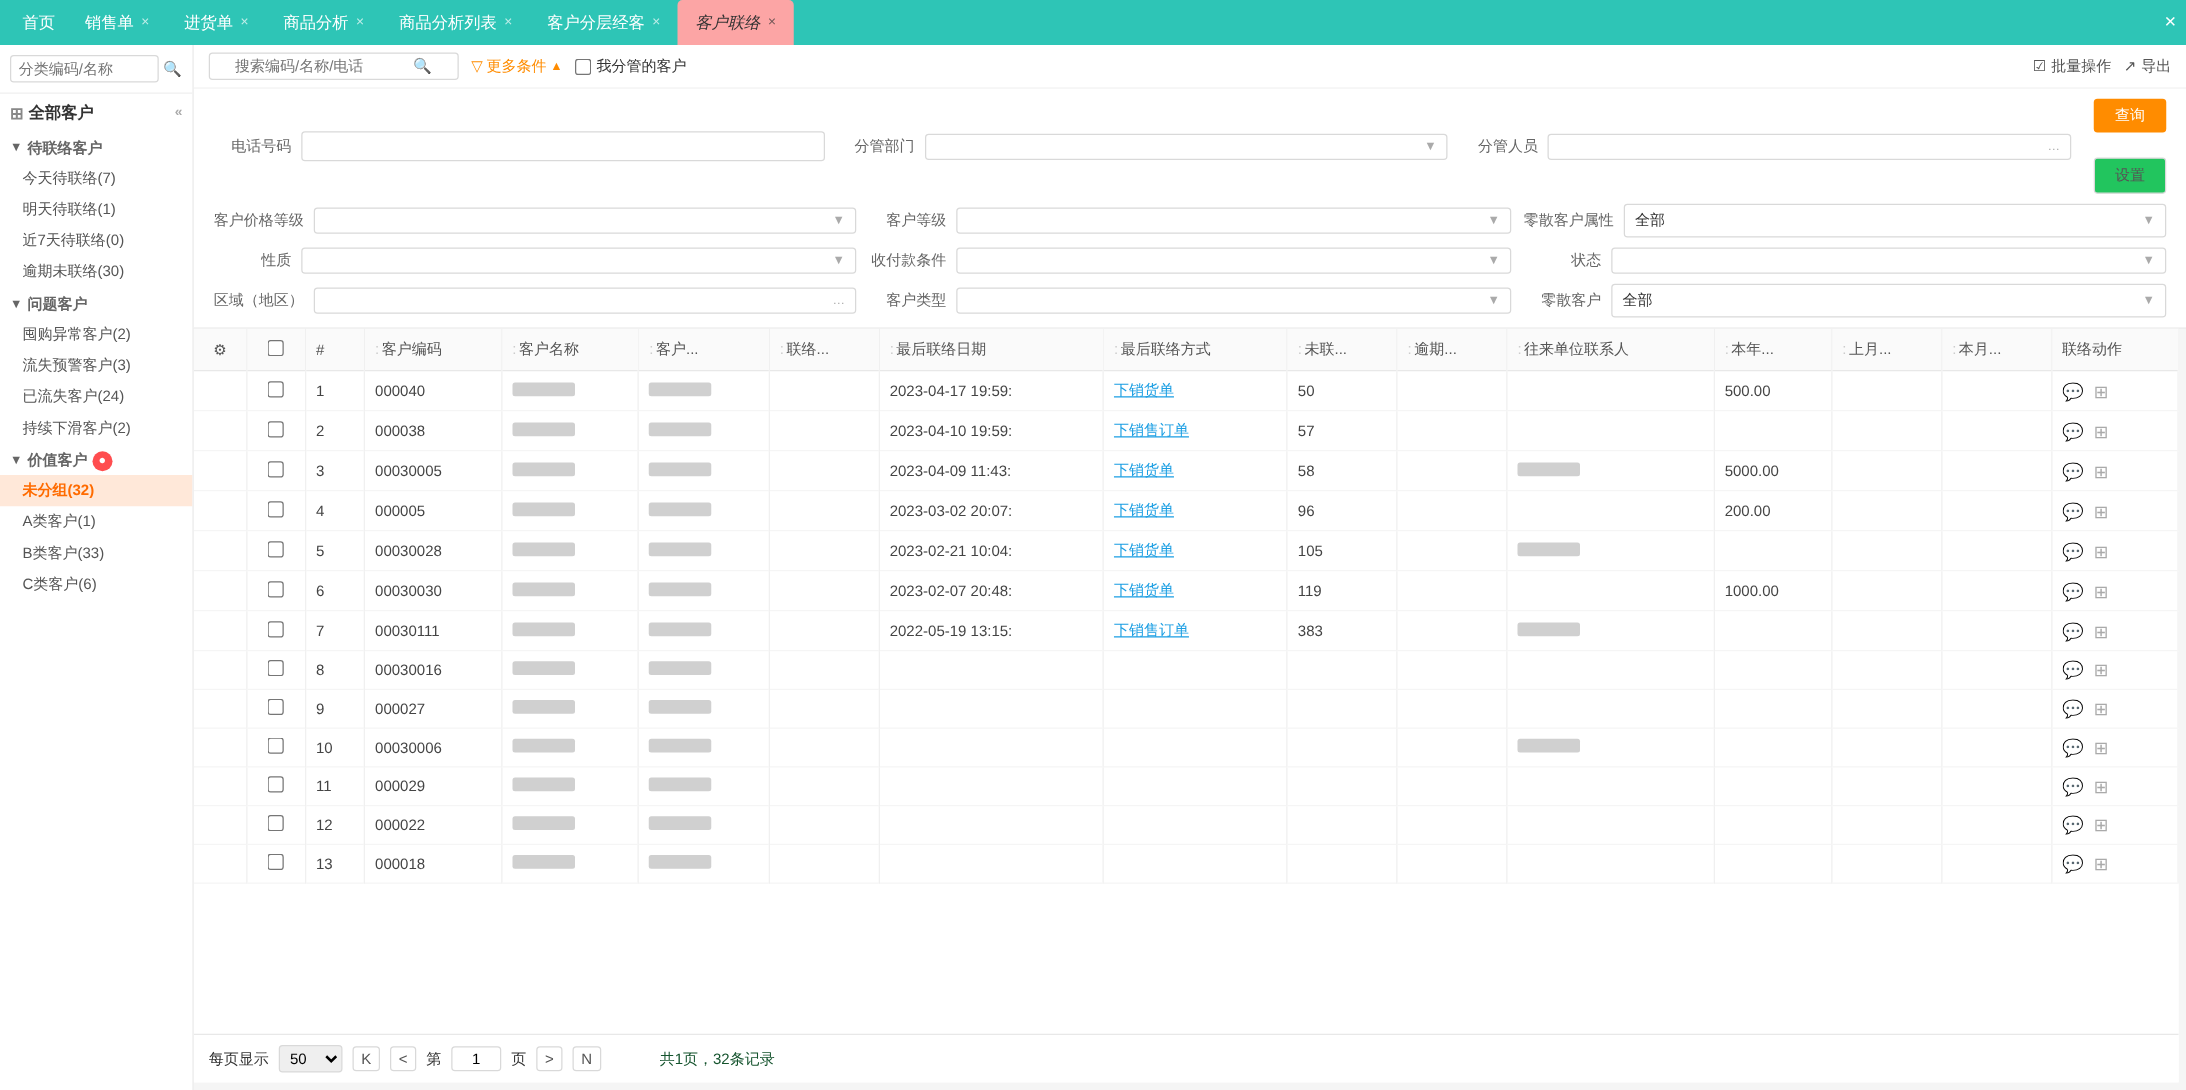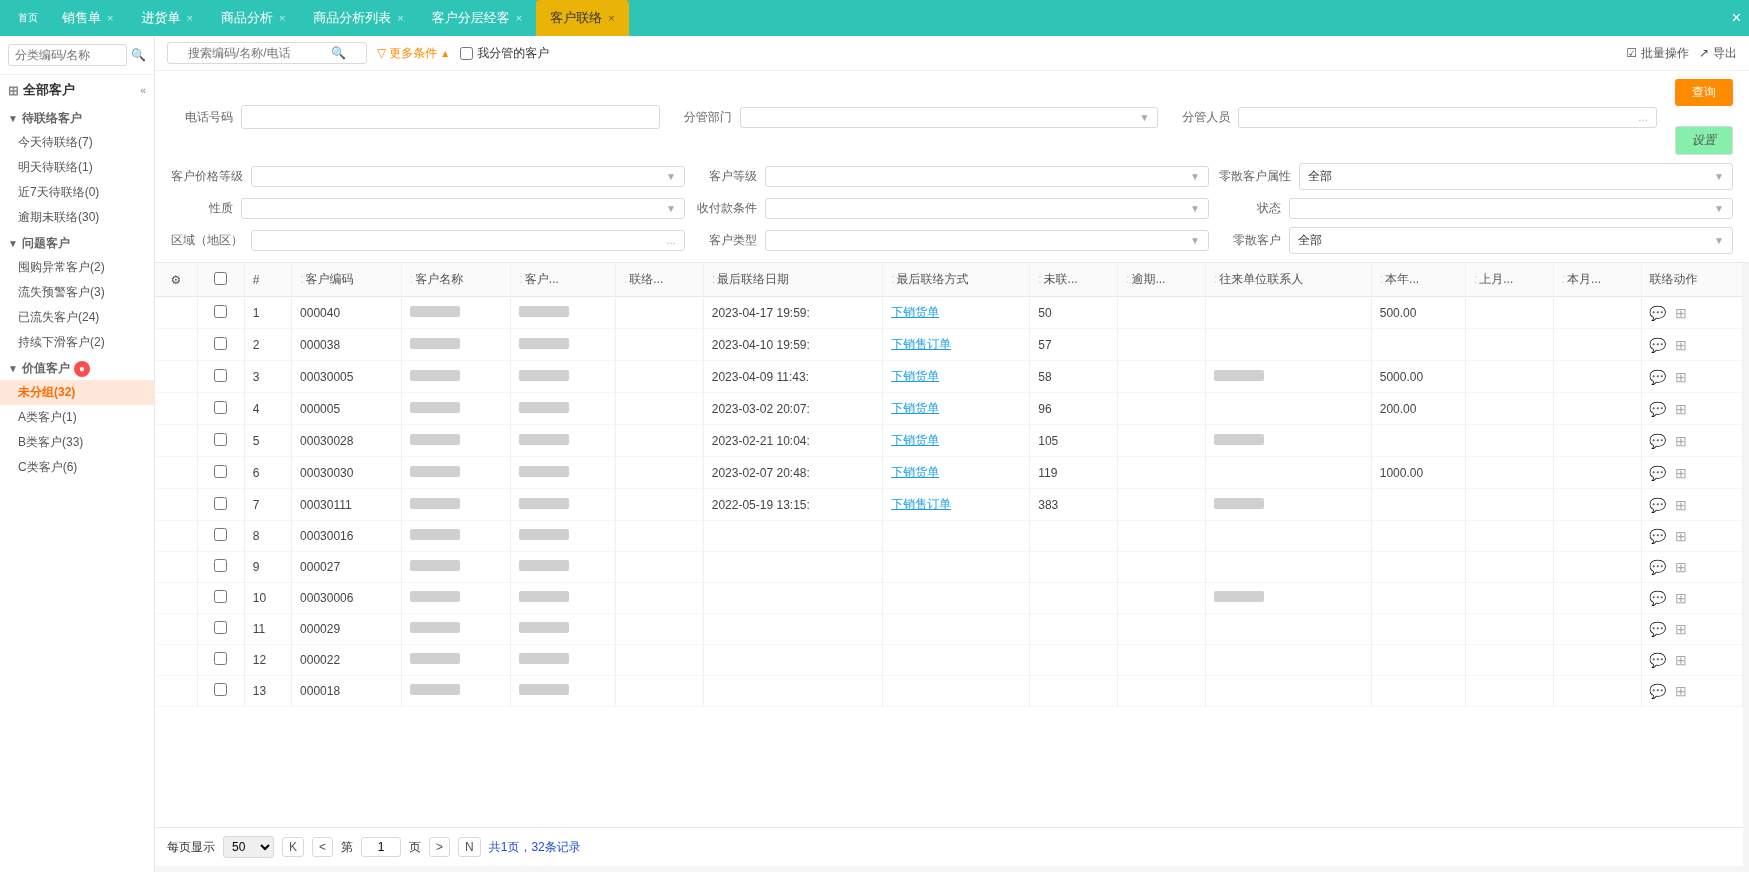--- a/index.html
+++ b/index.html
@@ -18,33 +18,34 @@
       align-items: center;
       padding: 0 14px;
       height: 36px;
       color: #fff;
       font-size: 13px;
       cursor: pointer;
       position: relative;
       white-space: nowrap;
     }
     .top-nav .tab.active {
-      background: #eab308;
+      background: #fca5a5;
       color: #333;
       border-radius: 4px 4px 0 0;
+      font-style: italic;
     }
     .top-nav .tab .close-x {
       margin-left: 6px;
       font-size: 11px;
       opacity: 0.7;
     }
     .top-nav .home-tab {
       color: #fff;
       padding: 0 10px;
-      font-size: 10px;
+      font-size: 13px;
     }
     .top-nav-right {
       margin-left: auto;
       color: #fff;
       font-size: 16px;
       cursor: pointer;
     }
 
     
     .main-layout {
@@ -238,28 +239,27 @@
     .btn-primary {
       background: #ff8c00;
       color: #fff;
       border: none;
       border-radius: 3px;
       padding: 5px 16px;
       cursor: pointer;
       font-size: 12px;
     }
     .btn-default {
-      background: #86efac;
+      background: #22c55e;
       color: #555;
       border: 1px solid #d9d9d9;
       border-radius: 3px;
       padding: 5px 16px;
       cursor: pointer;
       font-size: 12px;
-      font-style: italic;
     }
 
     
     .table-container {
       flex: 1;
       overflow: auto;
     }
     table {
       width: 100%;
       border-collapse: collapse;
@@ -335,22 +335,23 @@
     .page-nav-btn:disabled { color: #ccc; cursor: default; }
     .page-input {
       border: 1px solid #d9d9d9;
       border-radius: 3px;
       padding: 2px 4px;
       width: 40px;
       font-size: 12px;
       text-align: center;
     }
     .page-info {
-      color: #1d4ed8;
-      font-size: 12px;
+      color: #14532d;
+      font-size: 12px;
+      margin-left: 39px;
     }
     .col-handle { color: #ccc; margin-right: 2px; }
 
     
     ::-webkit-scrollbar { width: 6px; height: 6px; }
     ::-webkit-scrollbar-track { background: #f1f1f1; }
     ::-webkit-scrollbar-thumb { background: #ccc; border-radius: 3px; }
   </style>
 </head>
 <body>

